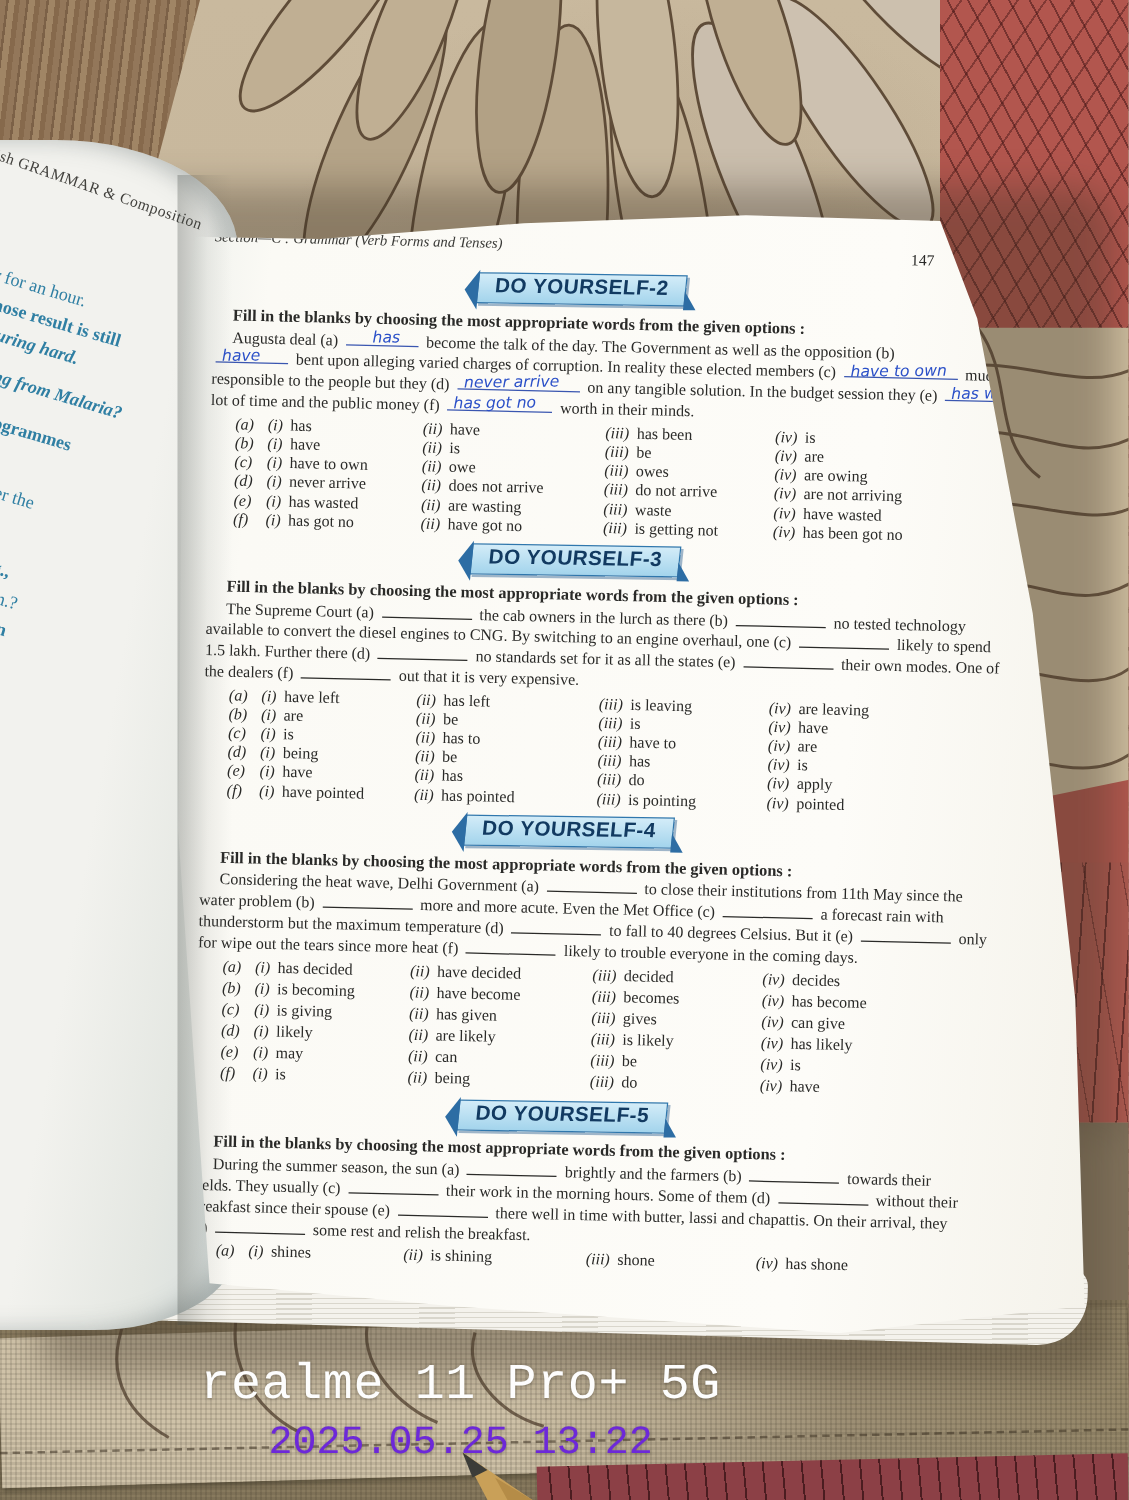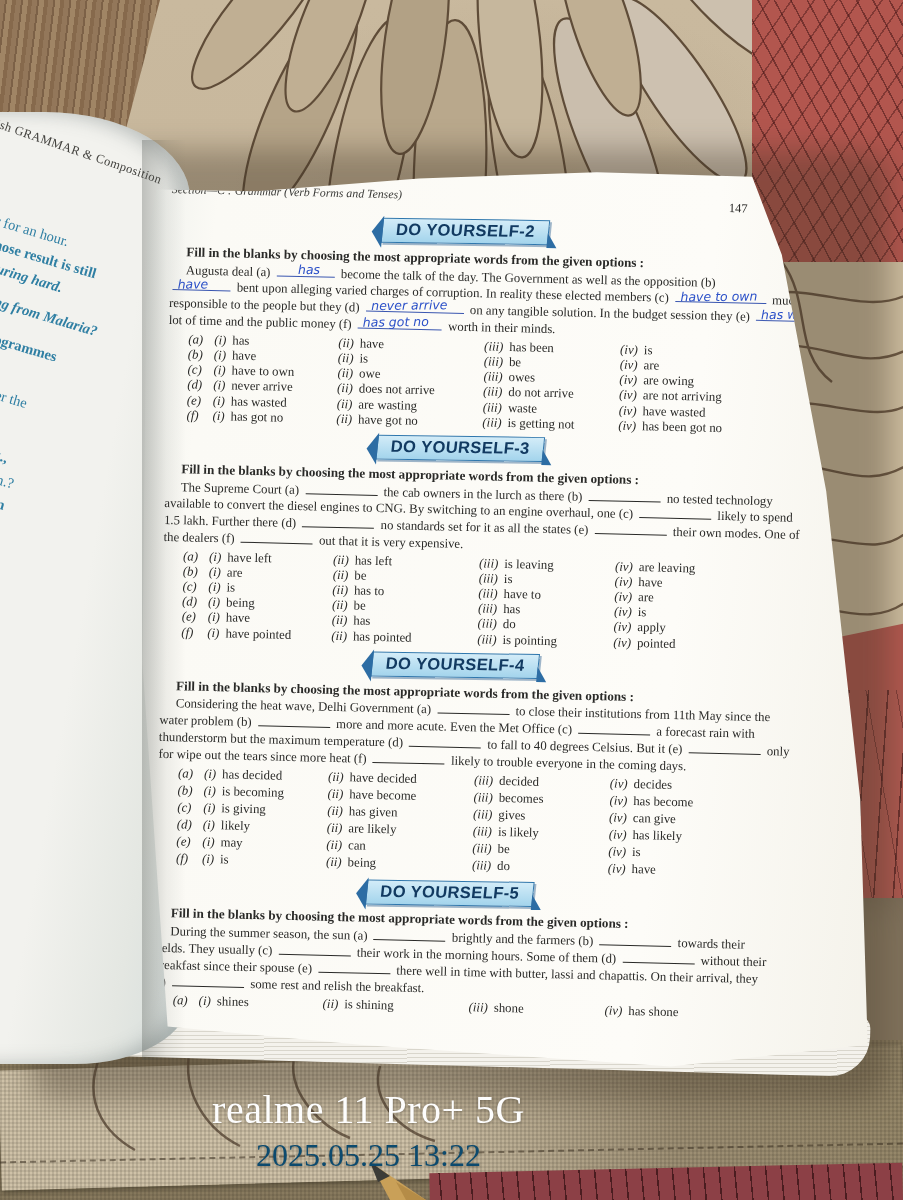--- a/index.html
+++ b/index.html
@@ -109,23 +109,23 @@
   .options{padding-left:20px;margin-bottom:4px;}
   .opt-row{display:grid;grid-template-columns:150px 146px 136px auto;height:15.2px;}
   .opt-row.tall{height:17px;}
   .q-label,.o-num{font-style:italic;margin-right:6px;}
   .q-label{display:inline-block;width:20px;}
   .ex + .ex{margin-top:0;}
   .ex-gap-3{margin-top:9px;} .ex-gap-4{margin-top:13px;} .ex-gap-5{margin-top:17px;}
 
   
   .watermark{position:absolute;left:0;top:1086px;width:737px;text-align:center;z-index:9;
-    color:#fdfdfd;font-family:Liberation Serif, serif;text-shadow:0 1px 3px rgba(40,35,25,.35);}
+    color:#fdfdfd;font-family:Liberation Mono, monospace;text-shadow:0 1px 3px rgba(40,35,25,.35);}
   .wm-device{font-size:40px;letter-spacing:.5px;}
-  .wm-date{font-size:32px;margin-top:4px;color:#0c4a6e;}
+  .wm-date{font-size:32px;margin-top:4px;color:#6d28d9;}
   .pencil{position:absolute;left:356px;top:1152px;z-index:8;}
 </style>
 </head>
 <body>
 
 <div class="stage">
 
   <div class="fabric-flower-square"></div>
   <svg style="position:absolute;left:120px;top:-80px;" width="680" height="420" viewBox="0 0 680 420">
     <g fill="#c0af93" stroke="#5f4c38" stroke-width="2.2">

